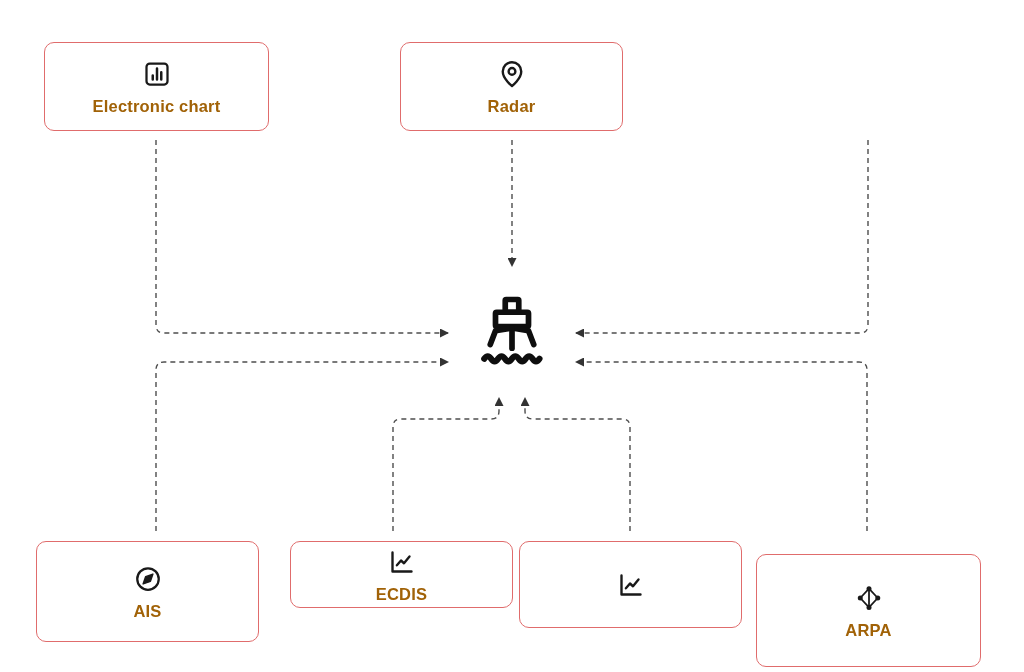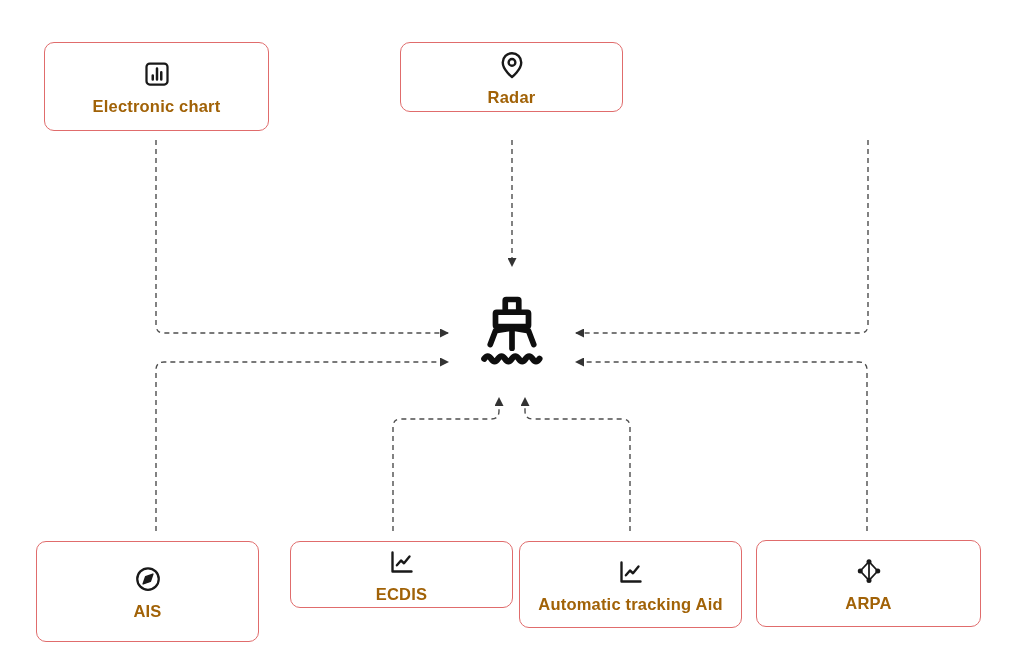--- a/index.html
+++ b/index.html
@@ -63,21 +63,21 @@
   <div class="node" style="left:44px;top:42px;width:225px;height:89px">
     <span class="icon">
       <svg width="30" height="30" viewBox="0 0 24 24" fill="none" stroke="#191919" stroke-width="1.8" stroke-linecap="round" stroke-linejoin="round">
         <rect x="3.6" y="3.6" width="16.8" height="16.8" rx="2.6"></rect>
         <path d="M8.6 13.2 V16.4 M12 7.6 V16.4 M15.4 10.6 V16.4" stroke-width="2"></path>
       </svg>
     </span>
     <span class="label">Electronic chart</span>
   </div>
 
-  <div class="node" style="left:400px;top:42px;width:223px;height:70px">
+  <div class="node" style="left:400px;top:42px;width:223px;height:89px">
     <span class="icon">
       <svg width="30" height="30" viewBox="0 0 24 24" fill="none" stroke="#191919" stroke-width="1.9" stroke-linecap="round" stroke-linejoin="round">
         <path d="M12 21.6c0 0 7.4-5.8 7.4-11.6a7.4 7.4 0 1 0 -14.8 0c0 5.8 7.4 11.6 7.4 11.6Z"></path>
         <circle cx="12" cy="9.9" r="2.7"></circle>
       </svg>
     </span>
     <span class="label">Radar</span>
   </div>
 
 
@@ -101,24 +101,23 @@
     <span class="label">ECDIS</span>
   </div>
 
   <div class="node" style="left:519px;top:541px;width:223px;height:87px">
     <span class="icon">
       <svg width="30" height="30" viewBox="0 0 24 24" fill="none" stroke="#191919" stroke-width="1.9" stroke-linecap="round" stroke-linejoin="round">
         <path d="M4.4 4.4 V19.6 H19.6"></path>
         <path d="M7.9 14.6 L11.2 10.8 L13.6 13 L18 7.6"></path>
       </svg>
     </span>
-    <span class="label">Automatic tracking Aid</span>
   </div>
 
-  <div class="node" style="left:756px;top:540px;width:225px;height:87px">
+  <div class="node" style="left:756px;top:554px;width:225px;height:113px">
     <span class="icon">
       <svg width="30" height="30" viewBox="0 0 24 24" fill="none" stroke="#191919" stroke-width="1.4" stroke-linecap="round" stroke-linejoin="round">
         <path d="M12 4.5 L5 12 L12 19.5 L19 12 Z M12 4.5 V19.5"></path>
         <circle cx="12" cy="4.5" r="2" fill="#191919" stroke="none"></circle>
         <circle cx="5" cy="12" r="2" fill="#191919" stroke="none"></circle>
         <circle cx="12" cy="19.5" r="2" fill="#191919" stroke="none"></circle>
         <circle cx="19" cy="12" r="2" fill="#191919" stroke="none"></circle>
       </svg>
     </span>
     <span class="label">ARPA</span>

